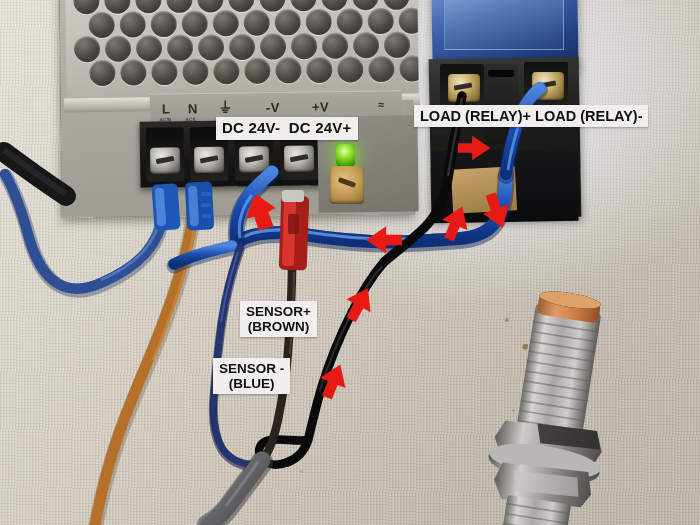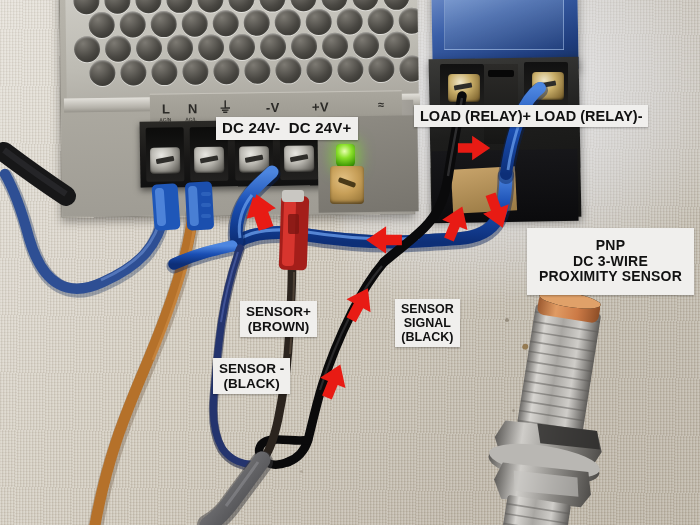--- a/index.html
+++ b/index.html
@@ -428,24 +428,18 @@
       </g>
 
       <g transform="translate(494,205) rotate(178) scale(0.9)" opacity="0">
         <polygon points="0,-16 13,3 5,3 5,18 -5,18 -5,3 -13,3"></polygon>
       </g>
     </g>
   </svg>
 
   <div class="lbl" id="lbl-dc">DC 24V-  DC 24V+</div>
   <div class="lbl" id="lbl-load">LOAD (RELAY)+ LOAD (RELAY)-</div>
-  <div class="lbl" id="lbl-pnp">PNP
-DC 3-WIRE
-PROXIMITY SENSOR</div>
   <div class="lbl" id="lbl-sp">SENSOR+
 (BROWN)</div>
-  <div class="lbl" id="lbl-ss">SENSOR
-SIGNAL
-(BLACK)</div>
   <div class="lbl" id="lbl-sm">SENSOR -
-(BLACK)</div>
+(BLUE)</div>
 
 </div>
 
 </body></html>

